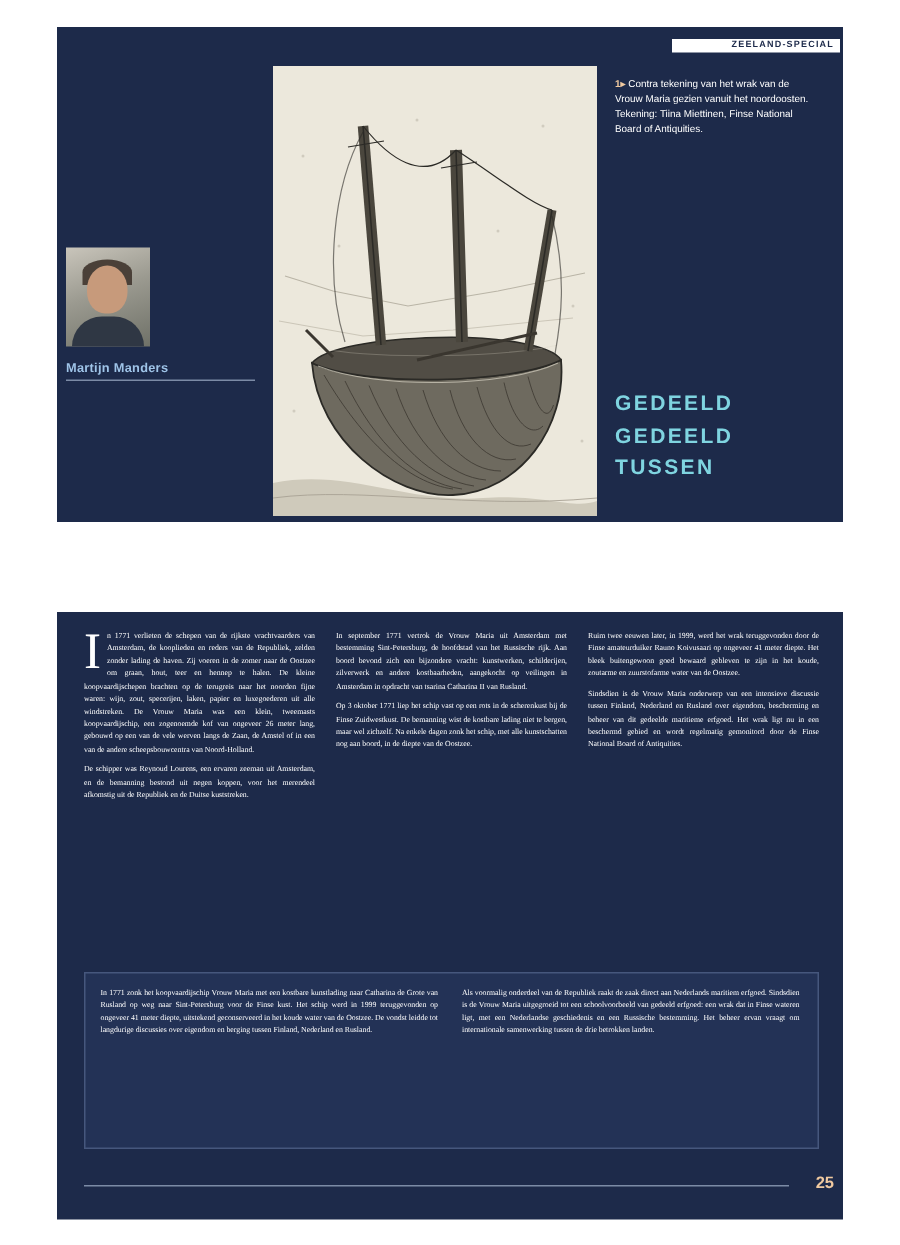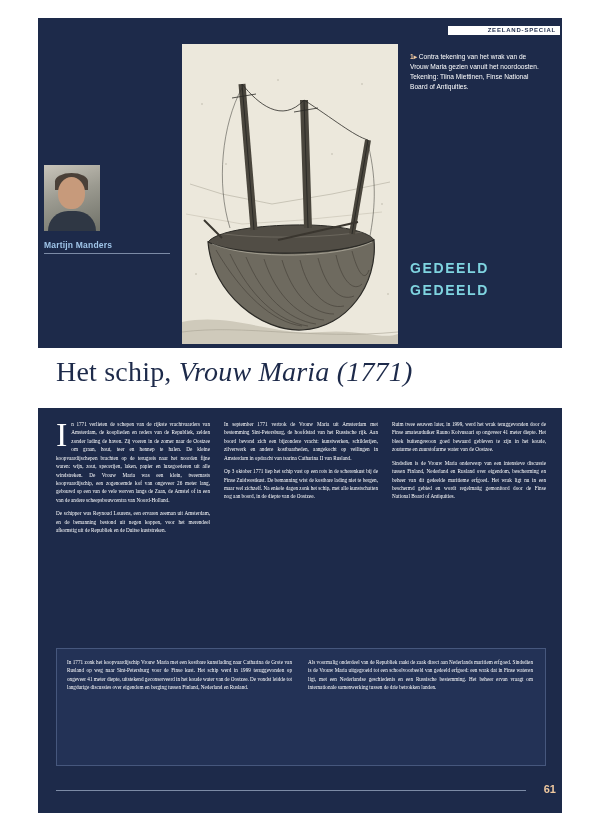--- a/index.html
+++ b/index.html
@@ -345,26 +345,24 @@
 
   <div class="caption">
     <span class="marker">1▸</span>
     <span>Contra tekening van het wrak van de Vrouw Maria gezien vanuit het noordoosten.</span>
     <span>Tekening: Tiina Miettinen, Finse National Board of Antiquities.</span>
   </div>
 
   <div class="kicker">
     <div>GEDEELD</div>
     <div>GEDEELD</div>
+    <div>TUSSEN</div>
   </div>
 
   <div class="title-band"></div>
-  <div class="title">
-    <span>Het schip, </span><span class="ital">Vrouw Maria (1771)</span>
-  </div>
 
   <div class="body-area">
     <div class="col">
       <p>
         <span class="dropcap">I</span><span>n 1771 verlieten de schepen van de rijkste vrachtvaarders van Amsterdam, de kooplieden en reders van de Republiek, zelden zonder lading de haven. Zij voeren in de zomer naar de Oostzee om graan, hout, teer en hennep te halen. De kleine koopvaardijschepen brachten op de terugreis naar het noorden fijne waren: wijn, zout, specerijen, laken, papier en luxegoederen uit alle windstreken. De Vrouw Maria was een klein, tweemasts koopvaardijschip, een zogenoemde kof van ongeveer 26 meter lang, gebouwd op een van de vele werven langs de Zaan, de Amstel of in een van de andere scheepsbouwcentra van Noord-Holland.</span>
       </p>
       <p><span>De schipper was Reynoud Lourens, een ervaren zeeman uit Amsterdam, en de bemanning bestond uit negen koppen, voor het merendeel afkomstig uit de Republiek en de Duitse kuststreken.</span></p>
     </div>
     <div class="col">
       <p><span>In september 1771 vertrok de Vrouw Maria uit Amsterdam met bestemming Sint-Petersburg, de hoofdstad van het Russische rijk. Aan boord bevond zich een bijzondere vracht: kunstwerken, schilderijen, zilverwerk en andere kostbaarheden, aangekocht op veilingen in Amsterdam in opdracht van tsarina Catharina II van Rusland.</span></p>
@@ -379,15 +377,15 @@
   <div class="bottom-box">
     <div class="bottom-col">
       <p>In 1771 zonk het koopvaardijschip Vrouw Maria met een kostbare kunstlading naar Catharina de Grote van Rusland op weg naar Sint-Petersburg voor de Finse kust. Het schip werd in 1999 teruggevonden op ongeveer 41 meter diepte, uitstekend geconserveerd in het koude water van de Oostzee. De vondst leidde tot langdurige discussies over eigendom en berging tussen Finland, Nederland en Rusland.</p>
     </div>
     <div class="bottom-col">
       <p>Als voormalig onderdeel van de Republiek raakt de zaak direct aan Nederlands maritiem erfgoed. Sindsdien is de Vrouw Maria uitgegroeid tot een schoolvoorbeeld van gedeeld erfgoed: een wrak dat in Finse wateren ligt, met een Nederlandse geschiedenis en een Russische bestemming. Het beheer ervan vraagt om internationale samenwerking tussen de drie betrokken landen.</p>
     </div>
   </div>
 
   <div class="footer-rule"></div>
-  <div class="page-num">61</div>
+  <div class="page-num">25</div>
 
 </div>
 
 </body></html>

